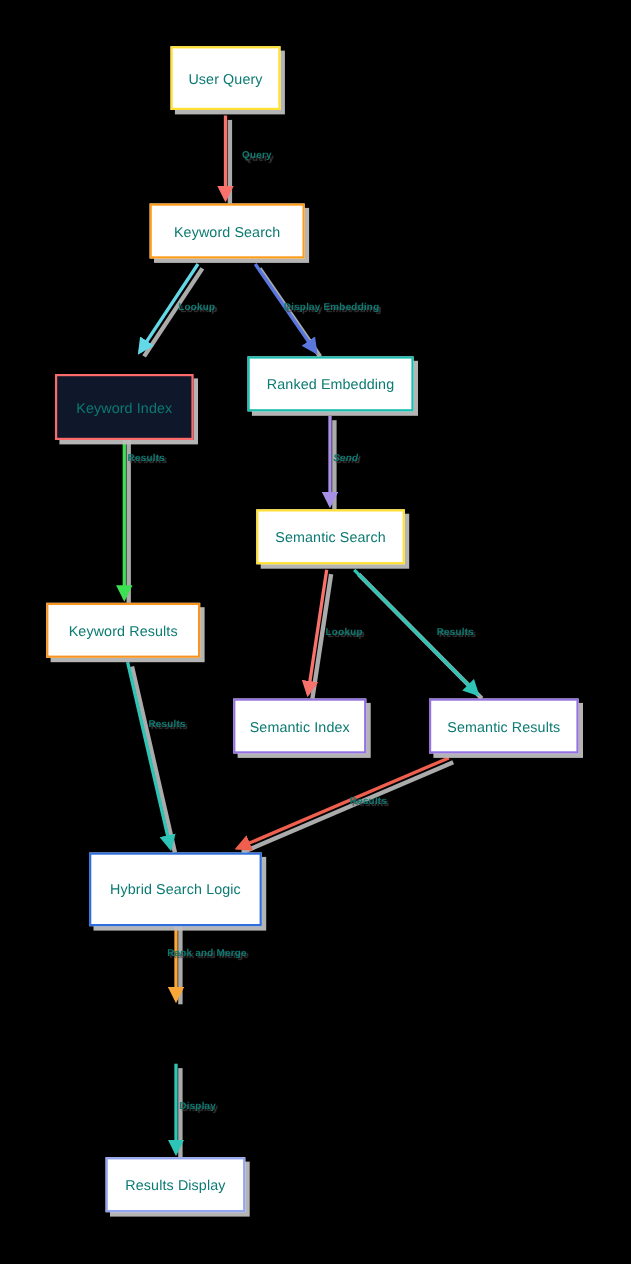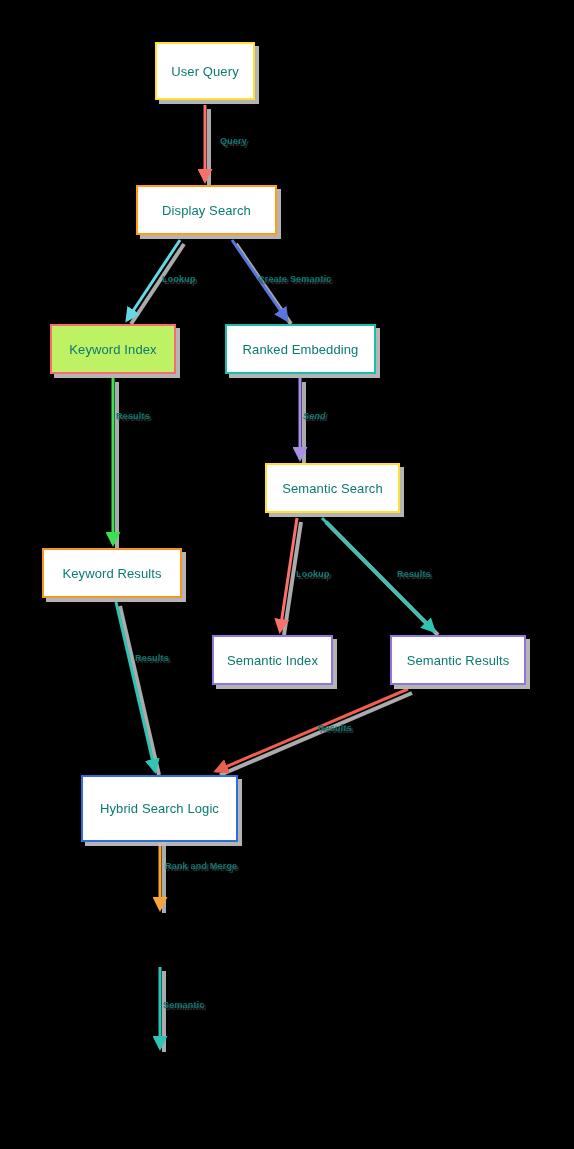--- a/index.html
+++ b/index.html
@@ -107,49 +107,52 @@
       <line x1="116" y1="602" x2="155" y2="771" stroke="#2ec4b6" stroke-width="3" marker-end="url(#arw-e8)"></line>
       <line x1="412" y1="693" x2="220" y2="775" stroke="rgba(190,190,190,0.9)" stroke-width="4"></line>
       <line x1="408" y1="689" x2="216" y2="771" stroke="#f05f4e" stroke-width="3" marker-end="url(#arw-e9)"></line>
       <line x1="164" y1="833" x2="164" y2="913" stroke="rgba(190,190,190,0.9)" stroke-width="4"></line>
       <line x1="160" y1="829" x2="160" y2="909" stroke="#f9a639" stroke-width="3" marker-end="url(#arw-e10)"></line>
       <line x1="164" y1="971" x2="164" y2="1052" stroke="rgba(190,190,190,0.9)" stroke-width="4"></line>
       <line x1="160" y1="967" x2="160" y2="1048" stroke="#2ec4b6" stroke-width="3" marker-end="url(#arw-e11)"></line>
     </svg>
 <div class="edge-label" style="left: 208px; top: 136px; margin-left: 12px;">Query</div>
     <div class="edge-label" style="left: 162px; top: 274px;">Lookup</div>
-    <div class="edge-label" style="left: 258px; top: 274px;">Create Semantic</div>
+    <div class="edge-label" style="left: 258px; top: 274px;">Display Embedding</div>
     <div class="edge-label" style="left: 116px; top: 411px;">Results</div>
     <div class="edge-label" style="left: 303px; top: 411px; font-style: italic;">Send</div>
     <div class="edge-label" style="left: 296px; top: 569px;">Lookup</div>
     <div class="edge-label" style="left: 397px; top: 569px;">Results</div>
     <div class="edge-label" style="left: 135px; top: 653px;">Results</div>
     <div class="edge-label" style="left: 318px; top: 723px;">Results</div>
-    <div class="edge-label" style="left: 165px; top: 861px; text-align: center;">Rank and Merge</div>
-    <div class="edge-label" style="left: 163px; top: 1000px;">Semantic</div>
+    <div class="edge-label" style="left: 152px; top: 861px; text-align: center;">Rank and Merge</div>
+    <div class="edge-label" style="left: 163px; top: 1000px;">Display</div>
     <div class="node" style="left: 155px; top: 42px; width: 100px; height: 58px; border-color: rgb(255, 224, 51); background: rgb(255, 255, 255); color: rgb(11, 122, 114);">
       <span>User Query</span>
     </div>
     <div class="node" style="left: 136px; top: 185px; width: 141px; height: 50px; border-color: rgb(255, 156, 26); background: rgb(255, 255, 255); color: rgb(11, 122, 114);">
-      <span>Display Search</span>
+      <span>Keyword Search</span>
     </div>
-    <div class="node" style="left: 50px; top: 324px; width: 126px; height: 50px; border-color: rgb(251, 107, 107); background: #bef264; color: rgb(11, 122, 114);">
+    <div class="node" style="left: 50px; top: 340px; width: 126px; height: 60px; border-color: rgb(251, 107, 107); background: #0f172a; color: rgb(11, 122, 114);">
       <span>Keyword Index</span>
     </div>
     <div class="node" style="left: 225px; top: 324px; width: 151px; height: 50px; border-color: rgb(24, 191, 174); background: rgb(255, 255, 255); color: rgb(11, 122, 114);">
       <span>Ranked Embedding</span>
     </div>
-    <div class="node" style="left: 233px; top: 463px; width: 135px; height: 50px; border-color: rgb(255, 224, 51); background: rgb(255, 255, 255); color: rgb(11, 122, 114); margin-left: 32px;">
+    <div class="node" style="left: 233px; top: 463px; width: 135px; height: 50px; border-color: rgb(255, 224, 51); background: rgb(255, 255, 255); color: rgb(11, 122, 114);">
       <span>Semantic Search</span>
     </div>
     <div class="node" style="left: 212px; top: 635px; width: 121px; height: 50px; border-color: rgb(148, 114, 224); background: rgb(255, 255, 255); color: rgb(11, 122, 114);">
       <span>Semantic Index</span>
     </div>
     <div class="node" style="left: 42px; top: 548px; width: 140px; height: 50px; border-color: rgb(247, 149, 32); background: rgb(255, 255, 255); color: rgb(11, 122, 114);">
       <span>Keyword Results</span>
     </div>
     <div class="node" style="left: 390px; top: 635px; width: 136px; height: 50px; border-color: rgb(148, 114, 224); background: rgb(255, 255, 255); color: rgb(11, 122, 114); justify-content: center;">
       <span>Semantic Results</span>
     </div>
     <div class="node" style="left: 81px; top: 775px; width: 157px; height: 67px; border-color: rgb(46, 111, 221); background: rgb(255, 255, 255); color: rgb(11, 122, 114);">
       <span>Hybrid Search Logic</span>
     </div>
+    <div class="node" style="left: 96px; top: 1052px; width: 127px; height: 50px; border-color: rgb(147, 166, 239); background: rgb(255, 255, 255); color: rgb(11, 122, 114);">
+      <span>Results Display</span>
+    </div>
   </div>
 
 </body></html>

